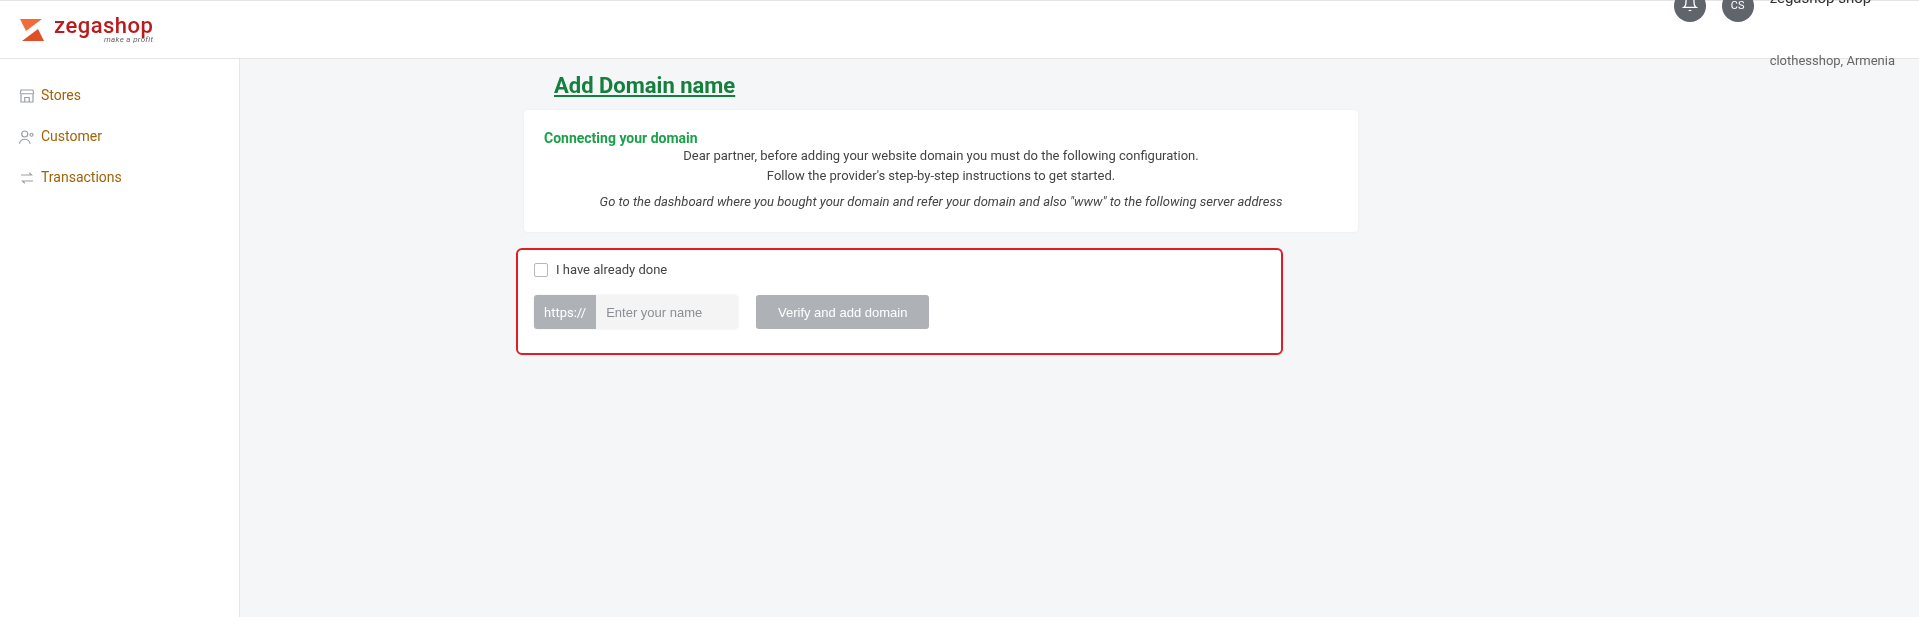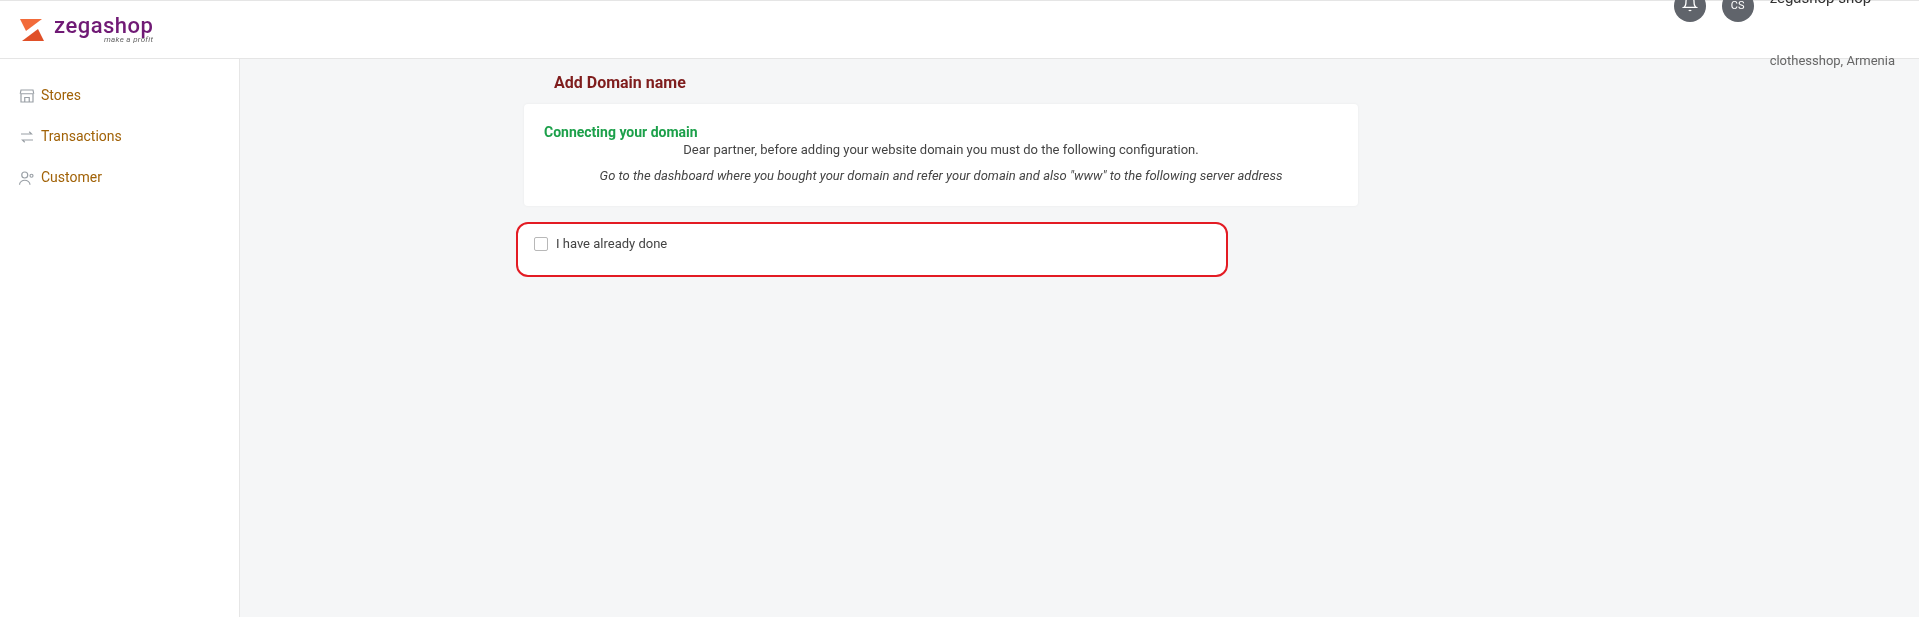--- a/index.html
+++ b/index.html
@@ -30,21 +30,21 @@
       align-items: center;
     }
     .logo-mark {
       display: flex;
       align-items: center;
       margin-right: 6px;
     }
     .logo-text {
       font-size: 22px;
       font-weight: 500;
-      color: #701a75;
+      color: #b91c1c;
       letter-spacing: 0.5px;
       line-height: 1;
     }
     .logo-sub {
       font-size: 8px;
       color: #666;
       text-align: right;
       margin-top: -2px;
       letter-spacing: 0.3px;
       font-style: italic;
@@ -98,23 +98,24 @@
       cursor: pointer;
     }
     .side-item svg {
       flex-shrink: 0;
     }
     .content {
       flex: 1;
       padding: 0;
     }
     .page-title {
-      font-size: 16px;
-      color: #7f1d1d;
+      font-size: 22px;
+      color: #15803d;
       padding: 14px 0 12px 314px;
+      text-decoration: underline;
     }
     .card {
       background: #fff;
       border-radius: 4px;
       box-shadow: 0 0 3px rgba(0,0,0,0.05);
       margin-left: 284px;
       width: 834px;
       padding: 20px;
     }
     .card-heading {
@@ -132,23 +133,23 @@
     .card p.gap {
       margin-top: 6px;
       font-style: italic;
     }
     .card p strong {
       font-weight: 700;
     }
     .action-card {
       background: #fff;
       border: 2px solid #e31b23;
-      border-radius: 12px;
+      border-radius: 6px;
       margin-left: 276px;
-      width: 712px;
+      width: 767px;
       margin-top: 16px;
       padding: 12px 16px 24px 16px;
     }
     .check-row {
       display: flex;
       align-items: center;
       gap: 8px;
       font-size: 13px;
       color: #444;
     }
@@ -246,47 +247,55 @@
           <path d="M3 9l1-5h16l1 5"></path>
           <path d="M4 9h16v11H4z"></path>
           <path d="M9 20v-6h6v6"></path>
         </svg>
       </span>
       <span>Stores</span>
     </div>
     <div class="side-item">
       <span>
         <svg width="18" height="18" viewBox="0 0 24 24" fill="none" stroke="#9aa0a6" stroke-width="1.6">
-          <path d="M4 8h14l-3-3"></path>
-          <path d="M20 16H6l3 3"></path>
-        </svg>
-      </span>
-      <span>Transactions</span>
-    </div>
-    <div class="side-item">
-      <span>
-        <svg width="18" height="18" viewBox="0 0 24 24" fill="none" stroke="#9aa0a6" stroke-width="1.6">
           <circle cx="9" cy="8" r="4"></circle>
           <path d="M2 21c0-4 4-6 7-6s7 2 7 6"></path>
           <circle cx="18" cy="9" r="2"></circle>
         </svg>
       </span>
       <span>Customer</span>
     </div>
+    <div class="side-item">
+      <span>
+        <svg width="18" height="18" viewBox="0 0 24 24" fill="none" stroke="#9aa0a6" stroke-width="1.6">
+          <path d="M4 8h14l-3-3"></path>
+          <path d="M20 16H6l3 3"></path>
+        </svg>
+      </span>
+      <span>Transactions</span>
+    </div>
   </aside>
 
   <main class="content">
     <h1 class="page-title">Add Domain name</h1>
 
     <section class="card">
       <div class="card-heading">Connecting your domain</div>
       <p>Dear partner, before adding your website domain you must do the following configuration.</p>
+      <p>Follow the provider's step-by-step instructions to get started.</p>
       <p class="gap">Go to the dashboard where you bought your domain and refer your domain and also "www" to the following server address</p>
     </section>
 
     <section class="action-card">
       <label class="check-row">
         <input type="checkbox" style="">
         <span>I have already done</span>
       </label>
+      <div class="input-row">
+        <div class="url-group">
+          <span class="url-prefix">https://</span>
+          <input class="url-input" type="text" placeholder="Enter your name" style="">
+        </div>
+        <button class="verify-btn">Verify and add domain</button>
+      </div>
     </section>
   </main>
 </div>
 
 </body></html>

